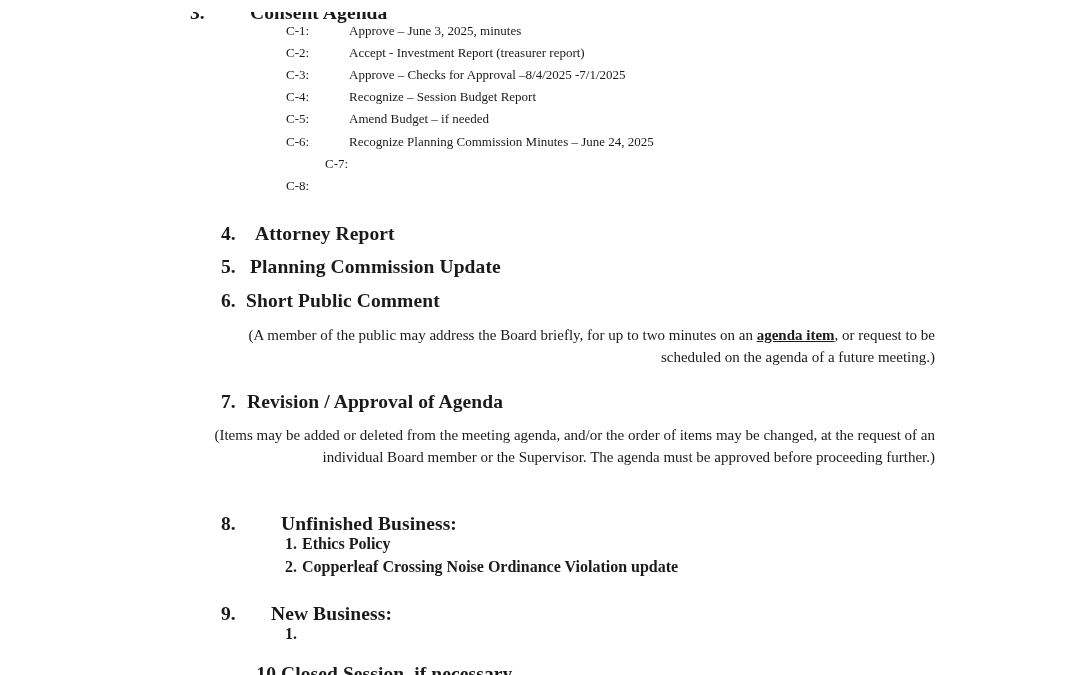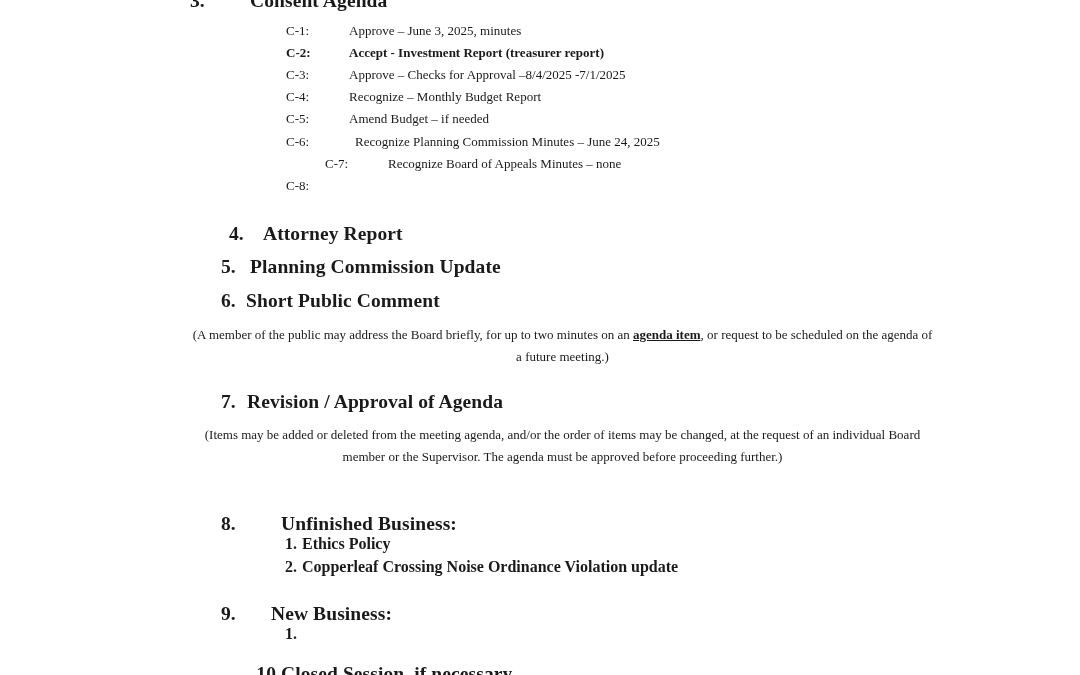--- a/index.html
+++ b/index.html
@@ -46,23 +46,23 @@
   .consent-item .c-text {
     white-space: nowrap;
   }
 
   .num {
     display: inline-block;
   }
 
   .para {
     position: absolute;
-    font-size: 13px;
+    font-size: 15px;
     line-height: 22.3px;
-    text-align: center;
+    text-align: right;
   }
   .para b.u {
     font-weight: bold;
     text-decoration: underline;
   }
 
   .subitem {
     position: absolute;
     font-weight: bold;
     font-size: 16px;
@@ -78,59 +78,58 @@
     position: absolute;
     overflow: hidden;
     text-align: right;
   }
 </style>
 </head>
 <body>
 
 <div class="page">
 
-  <div class="clip-top" style="left:190px; top:0px; width:640px; height:11px;">
+  <div class="clip-top" style="left:190px; top:12px; width:640px; height:11px;">
     <div class="row heading" style="left:0; top:-10px; position:absolute;">
       <span class="num" style="width:60px; display:inline-block;">3.</span><span>Consent Agenda</span>
     </div>
   </div>
 
   <div class="row consent-item" style="left:286px; top:23px;">
     <span class="c-label">C-1:</span>
     <span class="c-text">Approve – June 3, 2025, minutes</span>
   </div>
-  <div class="row consent-item" style="left:286px; top:45px;font-weight:bold;">
+  <div class="row consent-item" style="left:286px; top:45px;">
     <span class="c-label">C-2:</span>
     <span class="c-text">Accept - Investment Report (treasurer report)</span>
   </div>
   <div class="row consent-item" style="left:286px; top:67px;">
     <span class="c-label">C-3:</span>
     <span class="c-text">Approve – Checks for Approval –8/4/2025 -7/1/2025</span>
   </div>
   <div class="row consent-item" style="left:286px; top:89px;">
     <span class="c-label">C-4:</span>
-    <span class="c-text">Recognize – Monthly Budget Report</span>
+    <span class="c-text">Recognize – Session Budget Report</span>
   </div>
   <div class="row consent-item" style="left:286px; top:111px;">
     <span class="c-label">C-5:</span>
     <span class="c-text">Amend Budget – if needed</span>
   </div>
-  <div class="row consent-item" style="left:286px; top:134px;gap:6px;">
+  <div class="row consent-item" style="left:286px; top:134px;">
     <span class="c-label">C-6:</span>
     <span class="c-text">Recognize Planning Commission Minutes – June 24, 2025</span>
   </div>
   <div class="row consent-item" style="left:286px; top:156px;margin-left:39px;">
     <span class="c-label">C-7:</span>
-    <span class="c-text">Recognize Board of Appeals Minutes – none</span>
   </div>
   <div class="row consent-item" style="left:286px; top:178px;">
     <span class="c-label">C-8:</span>
   </div>
 
-  <div class="row heading" style="left:221px; top:223px;margin-left:8px;">
+  <div class="row heading" style="left:221px; top:223px;">
     <span class="num" style="width:34px;">4.</span><span>Attorney Report</span>
   </div>
 
   <div class="row heading" style="left:221px; top:256px;">
     <span class="num" style="width:29px;">5.</span><span>Planning Commission Update</span>
   </div>
 
   <div class="row heading" style="left:221px; top:290px;">
     <span class="num" style="width:25px;">6.</span><span>Short Public Comment</span>
   </div>

